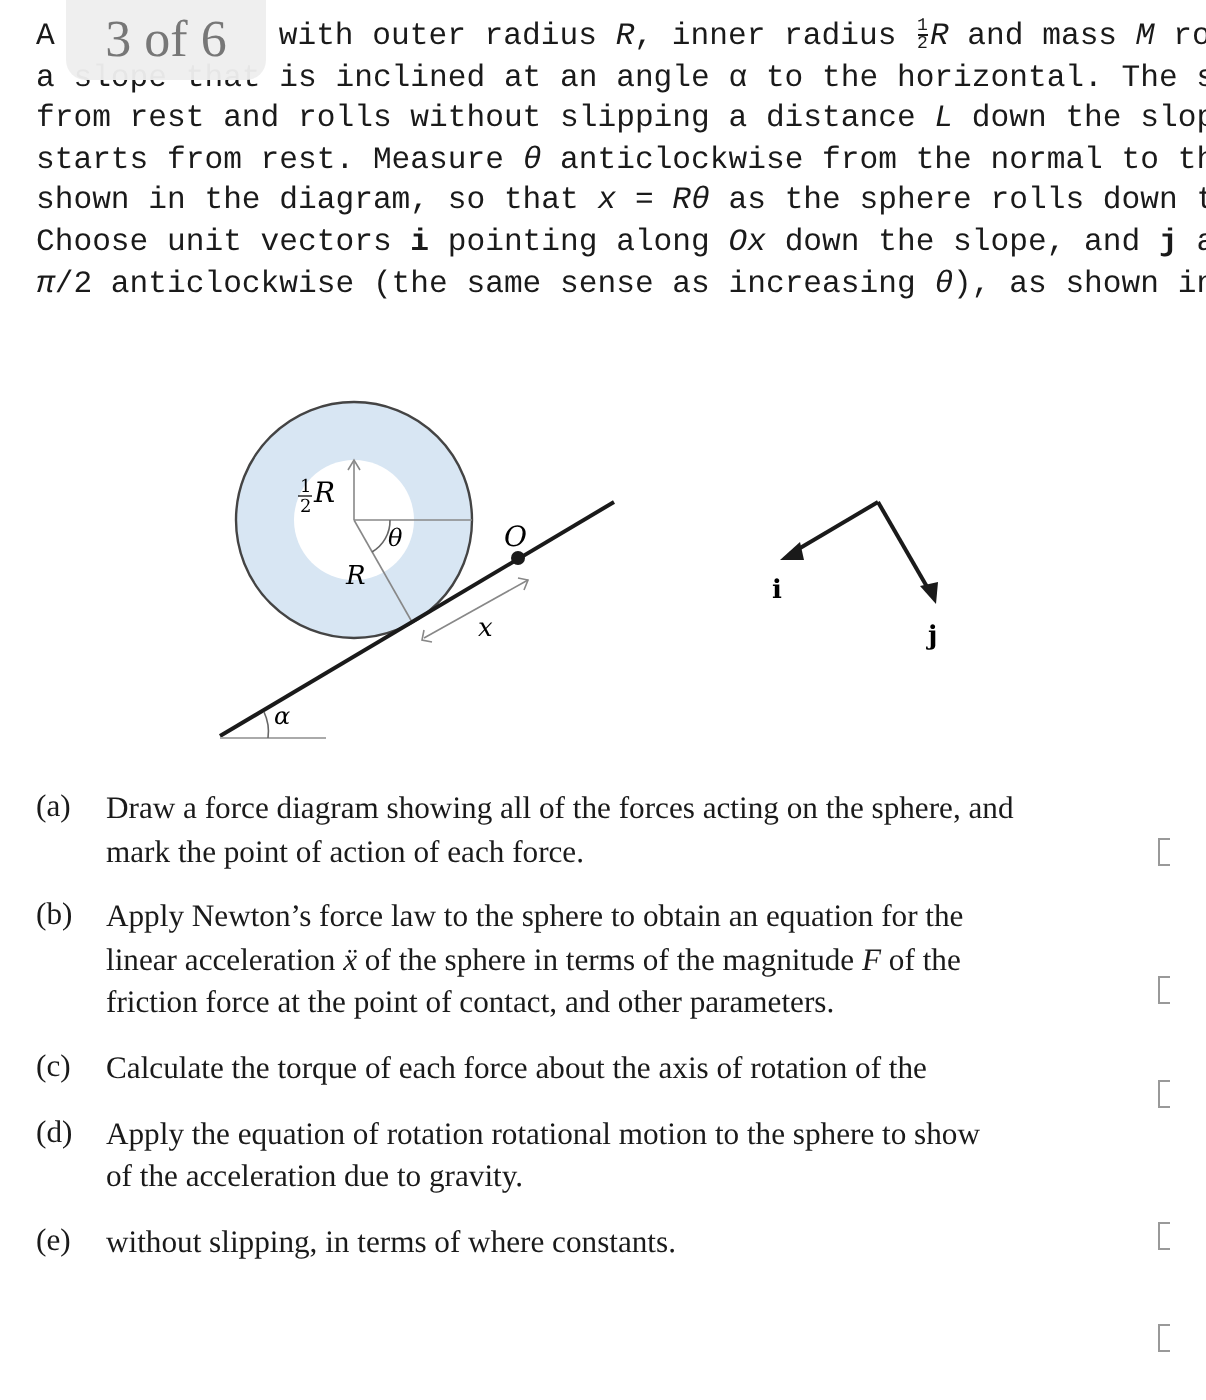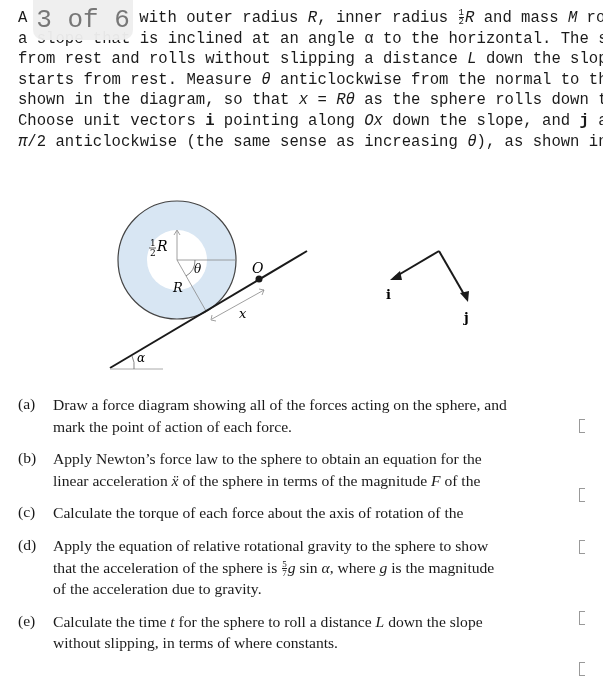--- a/index.html
+++ b/index.html
@@ -8,21 +8,21 @@
   .intro { position: absolute; left: 18px; top: 8px; width: 560px;
            font-family: Liberation Mono, monospace; font-size: 15.6px; line-height: 20.6px; }
   .intro p { margin: 0; white-space: nowrap; }
   .m { font-style: italic; }
   .b { font-weight: bold; }
   .frac { display: inline-block; vertical-align: middle; text-align: center; font-size: 9px; line-height: 8px; margin: 0 1px; }
   .frac span { display: block; }
   .frac .num { border-bottom: 0.8px solid #1a1a1a; }
   .page-badge { position: absolute; left: 33px; top: 0; width: 100px; height: 40px;
                 background: rgba(238,238,238,0.96); border-radius: 0 0 10px 10px;
-                font-family: Liberation Mono, monospace; color: #777; font-size: 26px;
+                font-family: Liberation Serif, serif; color: #777; font-size: 26px;
                 display: flex; align-items: center; justify-content: center; }
   .diagram { position: absolute; left: 0; top: 180px; width: 603px; height: 200px; }
   .parts { position: absolute; left: 18px; top: 394px; width: 580px;
            font-family: "Liberation Serif", serif; font-size: 15.6px; line-height: 20.6px; }
   .part { position: relative; display: flex; margin-bottom: 10px; }
   .part .lbl { width: 34px; flex: none; }
   .part .txt { flex: 1; }
   .part .txt p { margin: 1px; white-space: nowrap; }
   .mark-bracket { position: absolute; left: 579px; width: 6px; height: 14px;
                   border-left: 1.5px solid #999; border-top: 1.5px solid #999; border-bottom: 1.5px solid #999; box-sizing: border-box; }
@@ -94,40 +94,39 @@
     <div class="txt">
       <p>Draw a force diagram showing all of the forces acting on the sphere, and</p>
       <p>mark the point of action of each force.</p>
     </div>
   </div>
   <div class="part">
     <span class="lbl">(b)</span>
     <div class="txt">
       <p>Apply Newton’s force law to the sphere to obtain an equation for the</p>
       <p>linear acceleration <span class="m">ẍ</span> of the sphere in terms of the magnitude <span class="m">F</span> of the</p>
+      <p>friction force at the point of contact, and other parameters.</p>
     </div>
   </div>
   <div class="part">
     <span class="lbl">(c)</span>
     <div class="txt">
       <p>Calculate the torque of each force about the axis of rotation of the</p>
     </div>
   </div>
   <div class="part">
     <span class="lbl">(d)</span>
     <div class="txt">
-      <p>Apply the equation of relative rotational gravity to the sphere to show</p>
-      <p>that the acceleration of the sphere is <span class="frac"><span class="num">5</span><span>7</span></span><span class="m">g</span> sin <span class="m">α</span>, where <span class="m">g</span> is the magnitude</p>
+      <p>Apply the equation of rotation rotational motion to the sphere to show</p>
       <p>of the acceleration due to gravity.</p>
     </div>
   </div>
   <div class="part">
     <span class="lbl">(e)</span>
     <div class="txt">
-      <p>Calculate the time <span class="m">t</span> for the sphere to roll a distance <span class="m">L</span> down the slope</p>
       <p>without slipping, in terms of where constants.</p>
     </div>
   </div>
 </div>
 
 <div class="mark-bracket" style="top:419px"></div>
 <div class="mark-bracket" style="top:488px"></div>
 <div class="mark-bracket" style="top:540px"></div>
 <div class="mark-bracket" style="top:611px"></div>
 <div class="mark-bracket" style="top:662px"></div>

